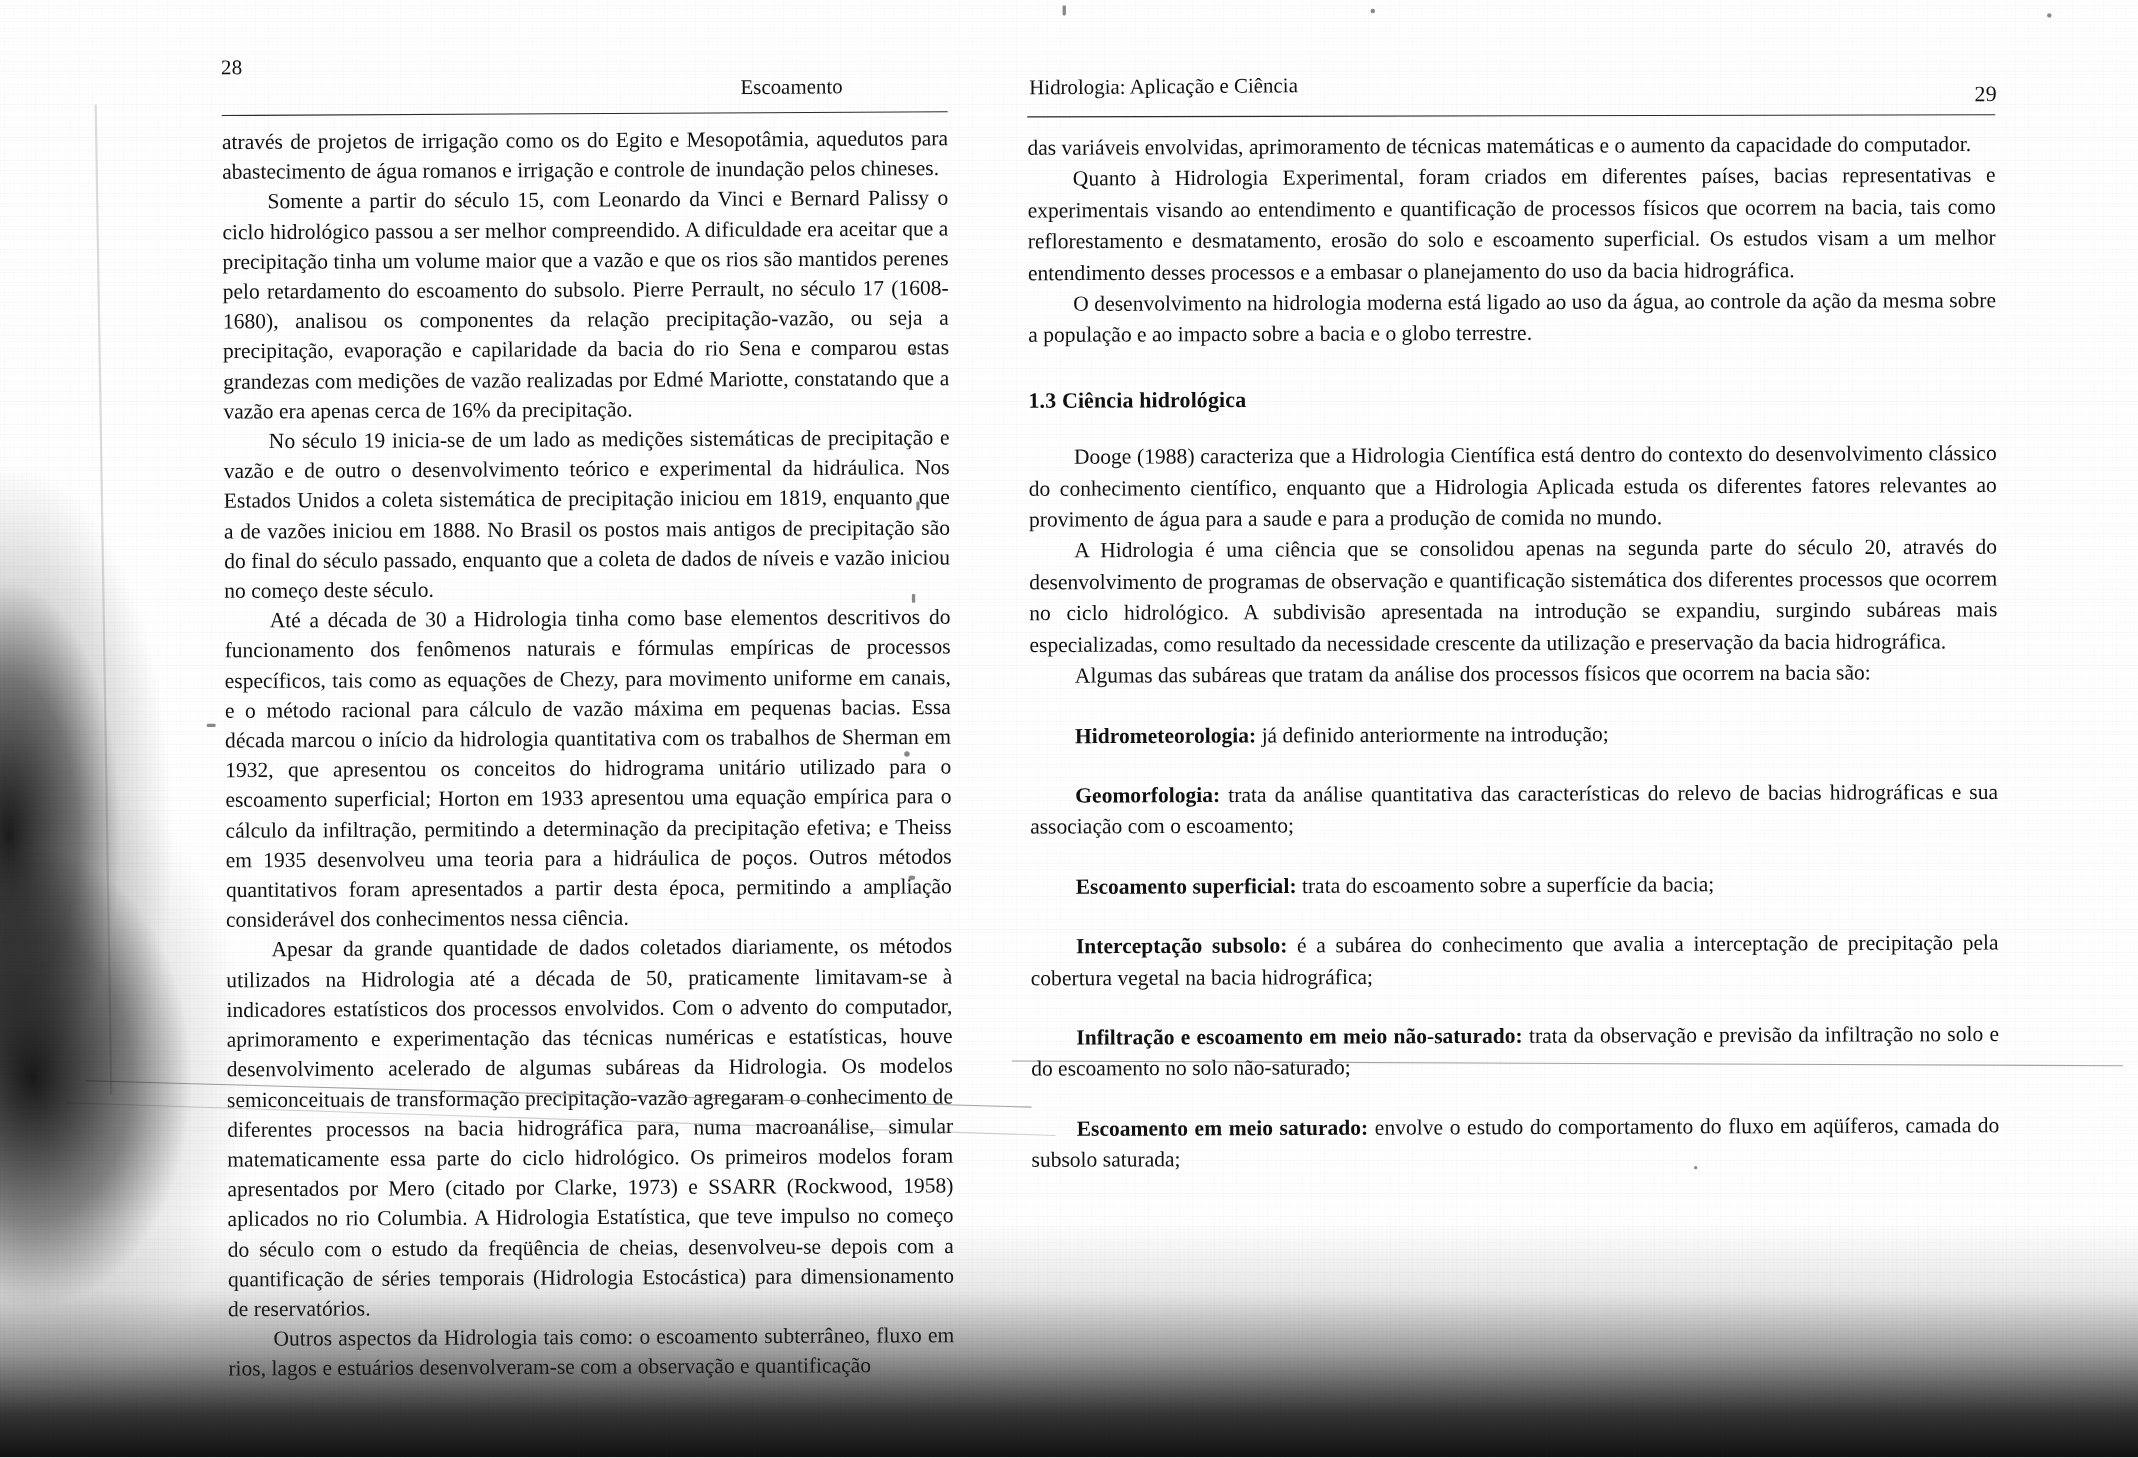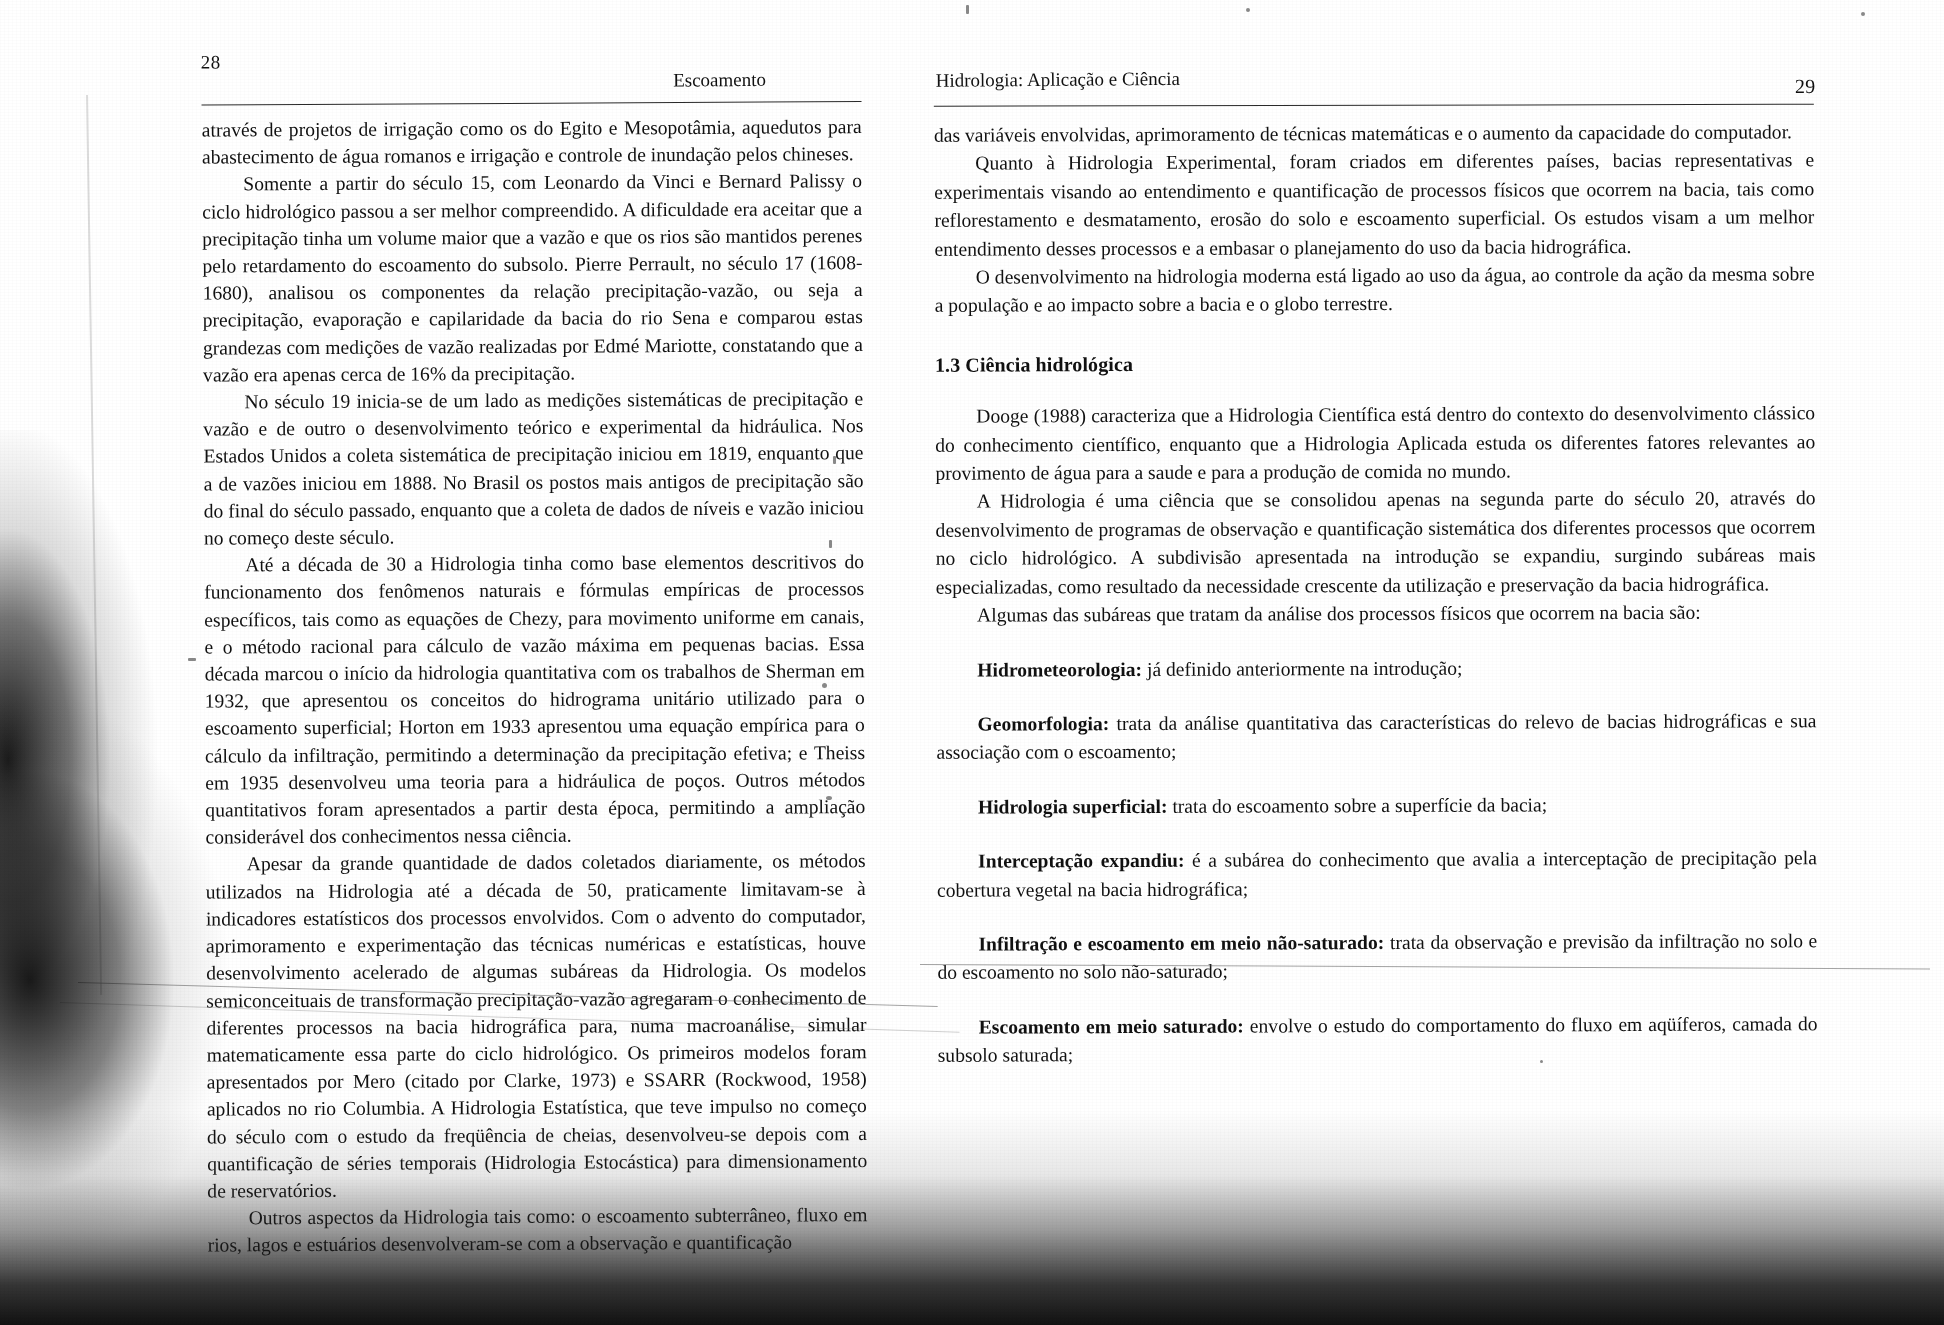--- a/index.html
+++ b/index.html
@@ -235,24 +235,24 @@
       <p>A Hidrologia é uma ciência que se consolidou apenas na segunda parte do século 20, através do desenvolvimento de programas de observação e quantificação sistemática dos diferentes processos que ocorrem no ciclo hidrológico. A subdivisão apresentada na introdução se expandiu, surgindo subáreas mais especializadas, como resultado da necessidade crescente da utilização e preservação da bacia hidrográfica.</p>
       <p>Algumas das subáreas que tratam da análise dos processos físicos que ocorrem na bacia são:</p>
 
       <p class="defn">
         <b>Hidrometeorologia:</b><span> já definido anteriormente na introdução;</span>
       </p>
       <p class="defn">
         <b>Geomorfologia:</b><span> trata da análise quantitativa das características do relevo de bacias hidrográficas e sua associação com o escoamento;</span>
       </p>
       <p class="defn">
-        <b>Hidrologia superficial:</b><span> trata do escoamento sobre a superfície da bacia;</span>
-      </p>
-      <p class="defn">
-        <b>Interceptação expandiu:</b><span> é a subárea do conhecimento que avalia a interceptação de precipitação pela cobertura vegetal na bacia hidrográfica;</span>
+        <b>Escoamento superficial:</b><span> trata do escoamento sobre a superfície da bacia;</span>
+      </p>
+      <p class="defn">
+        <b>Interceptação subsolo:</b><span> é a subárea do conhecimento que avalia a interceptação de precipitação pela cobertura vegetal na bacia hidrográfica;</span>
       </p>
       <p class="defn">
         <b>Infiltração e escoamento em meio não-saturado:</b><span> trata da observação e previsão da infiltração no solo e do escoamento no solo não-saturado;</span>
       </p>
       <p class="defn">
         <b>Escoamento em meio saturado:</b><span> envolve o estudo do comportamento do fluxo em aqüíferos, camada do subsolo saturada;</span>
       </p>
     </div>
   </div>
 

